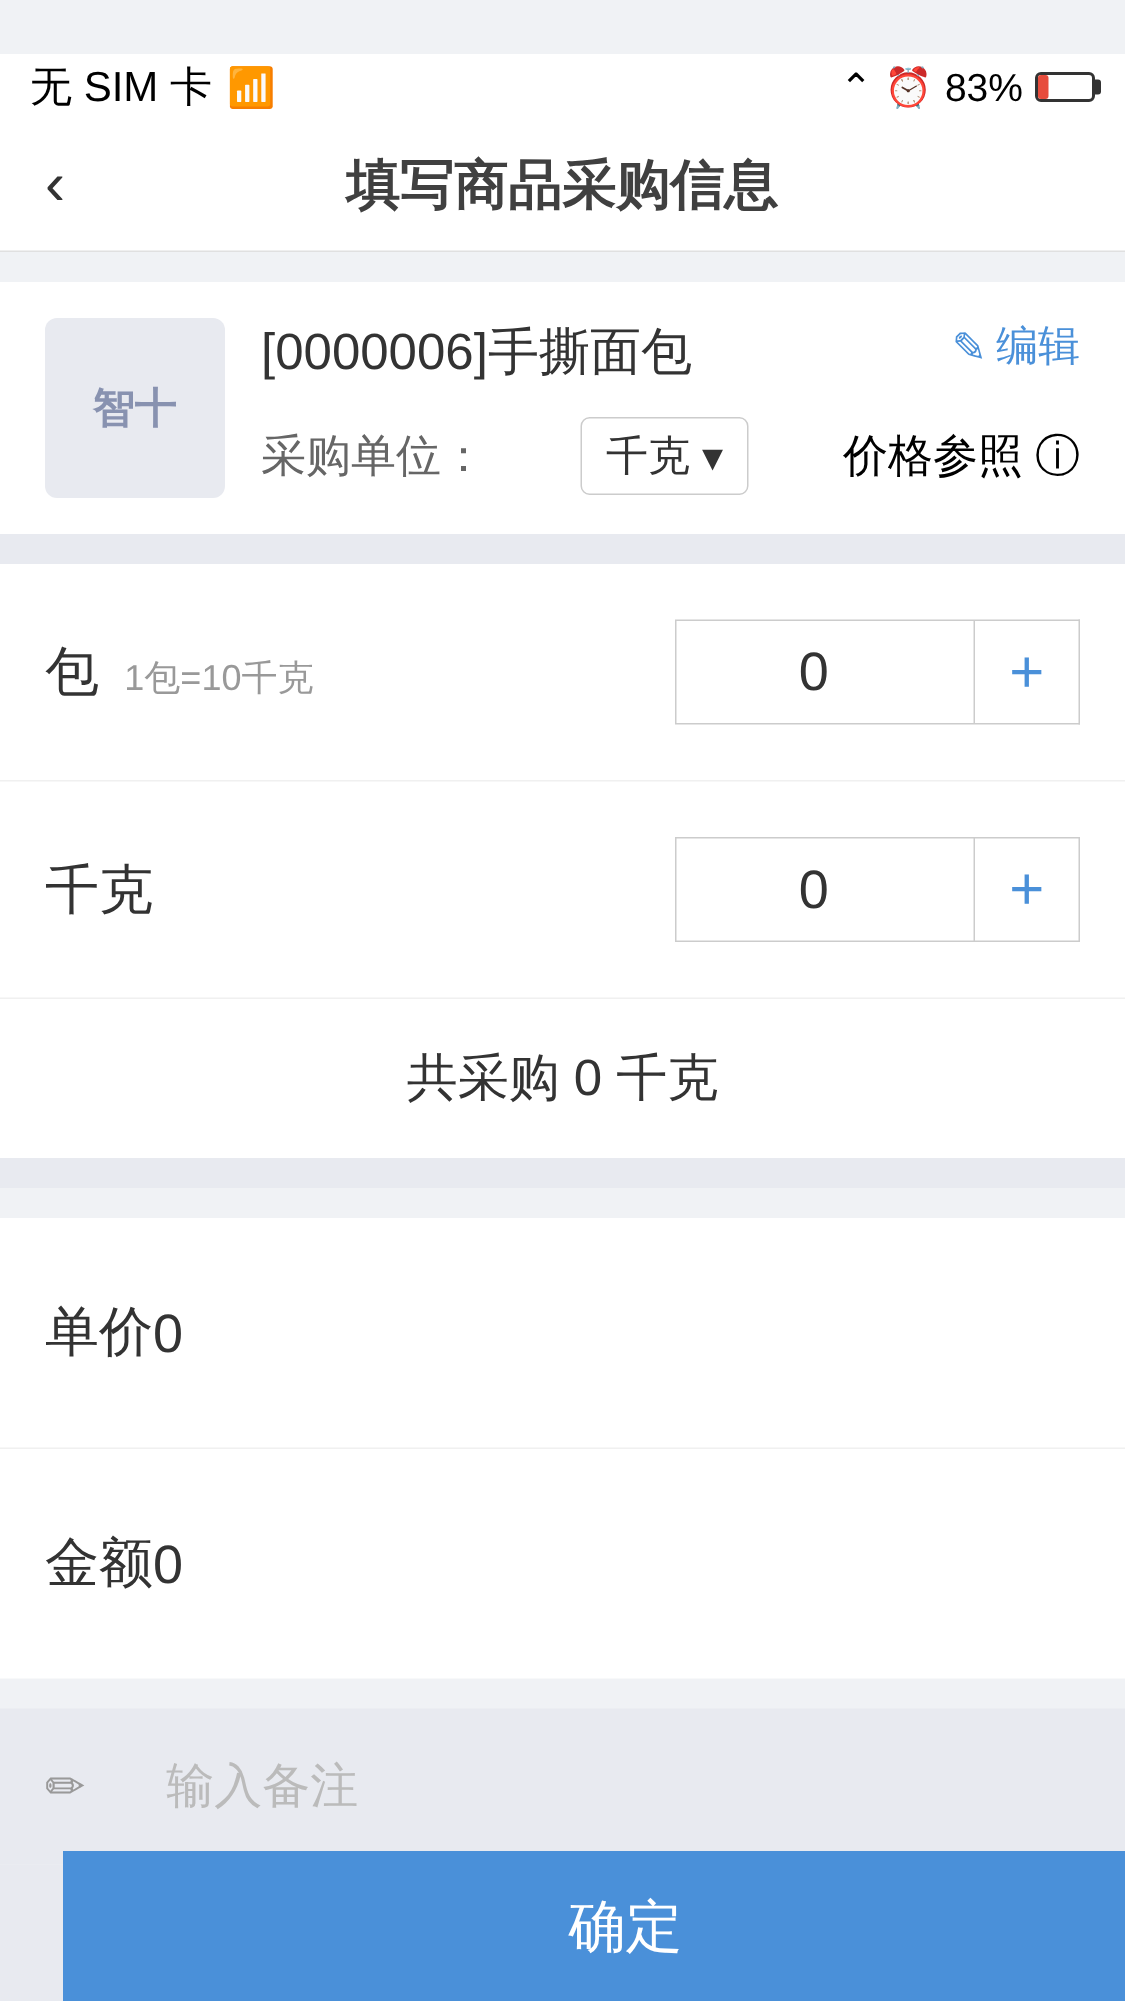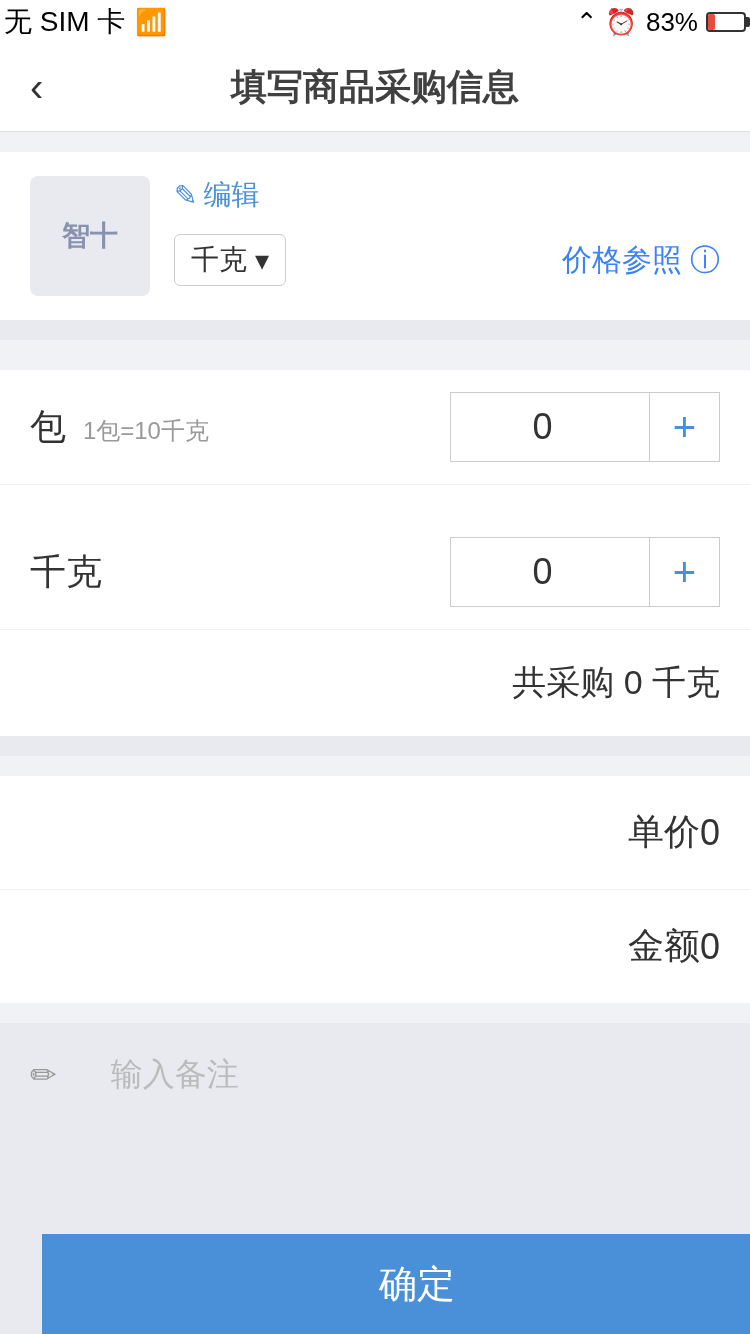--- a/index.html
+++ b/index.html
@@ -12,23 +12,24 @@
       font-size: 32px;
     }
 
     
     .status-bar {
       width: 750px;
       height: 44px;
       background: #fff;
       display: flex;
       justify-content: space-between;
-      padding: 0 4px;
+      padding: 0 20px;
       font-size: 28px;
       font-weight: 500;
+      margin-top: 36px;
     }
     .status-left { display: flex; align-items: center; gap: 10px; }
     .status-center { font-size: 30px; font-weight: 600; }
     .status-right { display: flex; align-items: center; gap: 8px; font-size: 26px; }
     .battery {
       width: 40px; height: 20px; border: 2px solid #333; border-radius: 4px;
       position: relative; display: inline-flex; align-items: center;
     }
     .battery::after {
       content: ''; position: absolute; right: -6px; top: 50%; transform: translateY(-50%);
@@ -125,44 +126,43 @@
       border-radius: 6px;
       padding: 6px 16px;
       font-size: 28px;
       color: #333;
       background: #fff;
       cursor: pointer;
       gap: 8px;
     }
     .price-ref {
       font-size: 30px;
-      color: #3b82f6;
+      color: #000000;
       display: flex;
       align-items: flex-start;
       gap: 8px;
       cursor: pointer;
     }
 
     
     .section-divider {
       height: 20px;
       background: #e8eaf0;
     }
 
     
     .quantity-section {
       background: #fff;
     }
     .quantity-row {
       display: flex;
       align-items: center;
       justify-content: space-between;
-      padding: 22px 30px;
+      padding: 37px 30px;
       border-bottom: 1px solid #f0f0f0;
-      margin-top: 30px;
     }
     .quantity-label {
       font-size: 36px;
       color: #333;
     }
     .quantity-sub {
       font-size: 24px;
       color: #999;
       margin-left: 8px;
     }
@@ -193,21 +193,21 @@
       align-items: center;
       justify-content: center;
       cursor: pointer;
     }
 
     
     .total-row {
       background: #fff;
       display: flex;
       align-items: center;
-      justify-content: flex-end;
+      justify-content: center;
       padding: 30px 30px;
     }
     .total-text {
       font-size: 34px;
       color: #333;
     }
     .batch-btn {
       border: 1px solid #4a90d9;
       border-radius: 8px;
       padding: 16px 36px;
@@ -218,22 +218,22 @@
     }
 
     
     .price-section {
       background: #fff;
       margin-top: 20px;
     }
     .price-row {
       display: flex;
       align-items: center;
-      justify-content: flex-end;
-      padding: 32px 30px;
+      justify-content: flex-start;
+      padding: 52px 30px;
       border-bottom: 1px solid #f0f0f0;
     }
     .price-row:last-child {
       border-bottom: none;
     }
     .price-label {
       font-size: 36px;
       color: #333;
     }
     .price-value {
@@ -311,26 +311,28 @@
   <span class="nav-back">‹</span>
   <span class="nav-title">填写商品采购信息</span>
 </div>
 
 <div class="product-card">
   <div class="product-image">
     <span class="product-logo">智十</span>
   </div>
   <div class="product-info">
     <div class="product-name-row">
+      <span class="product-name">[0000006]手撕面包</span>
       <span class="edit-link">
         <span>✎</span>
         <span>编辑</span>
       </span>
     </div>
     <div class="unit-row">
+      <span class="unit-label">采购单位：</span>
       <div class="unit-select">
         <span>千克</span>
         <span>▾</span>
       </div>
       <span class="price-ref">
         <span>价格参照</span>
         <span>ⓘ</span>
       </span>
     </div>
   </div>

